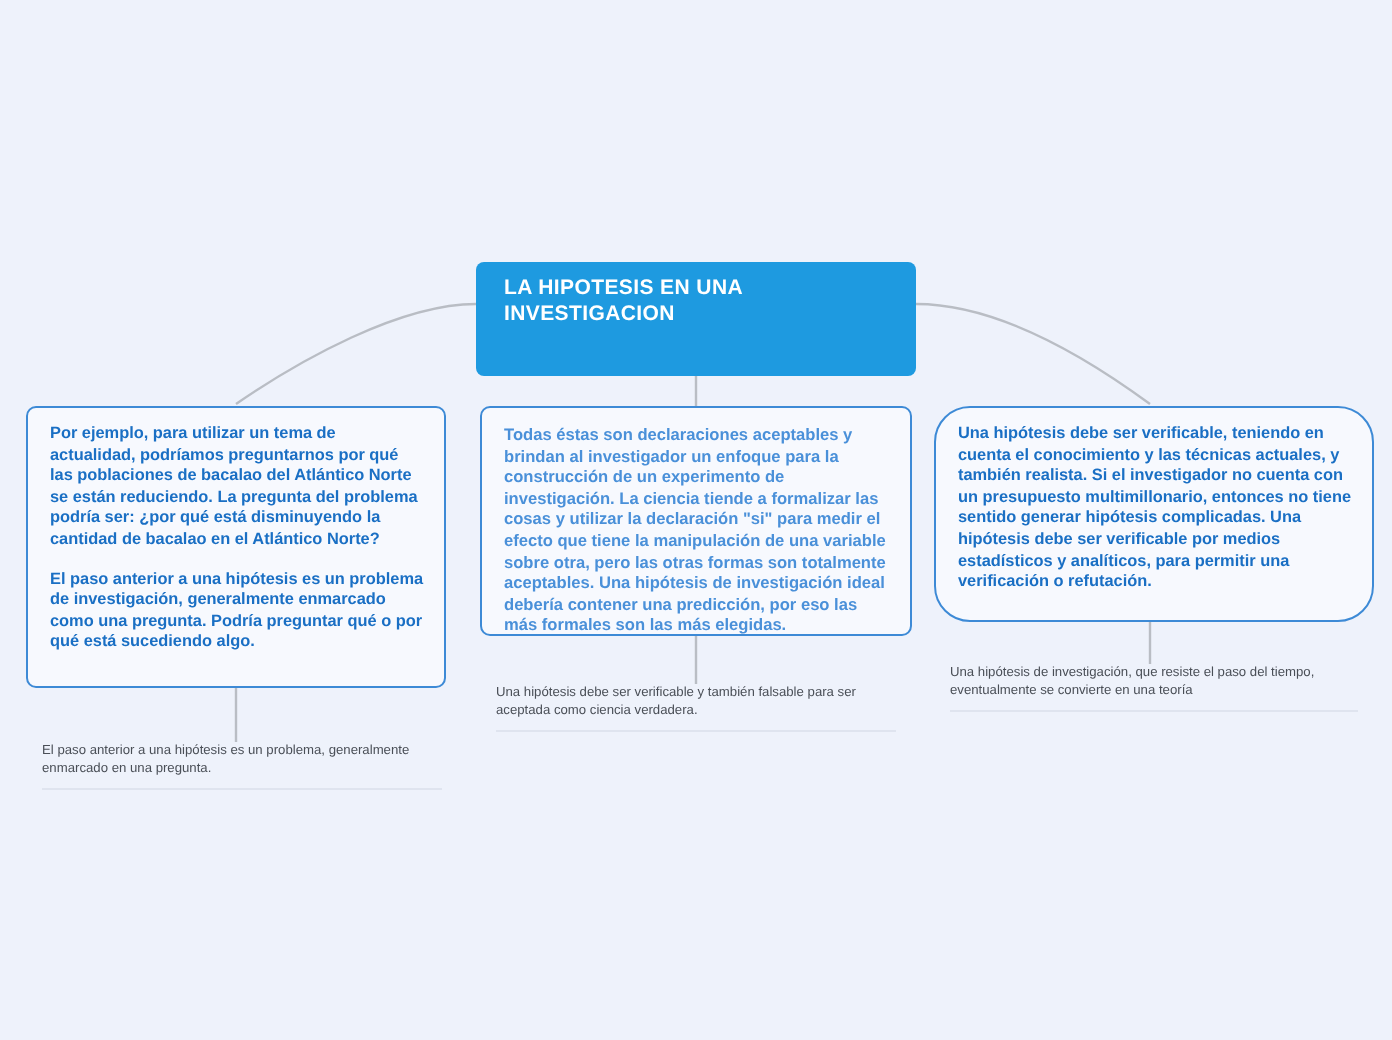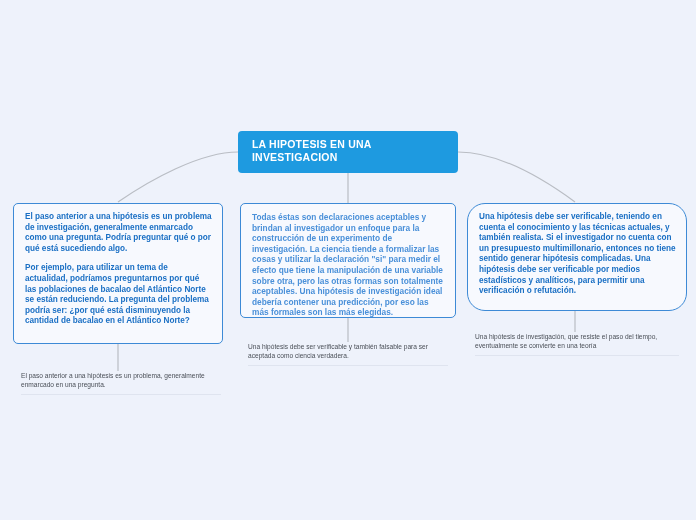--- a/index.html
+++ b/index.html
@@ -26,21 +26,21 @@
     height: 520px;
     pointer-events: none;
   }
 
   
   .root-node {
     position: absolute;
     left: 238px;
     top: 131px;
     width: 220px;
-    height: 42px;
+    height: 57px;
     background: #1e9ae0;
     border-radius: 4px;
     box-sizing: border-box;
     padding: 7px 12px 0 14px;
     color: #ffffff;
     font-size: 10.5px;
     font-weight: bold;
     line-height: 13px;
     letter-spacing: 0.2px;
   }
@@ -136,22 +136,22 @@
     <path d="M 118 344 L 118 371" fill="none" stroke="#b9bdc4" stroke-width="1.2"></path>
 
     <path d="M 348 318 L 348 342" fill="none" stroke="#b9bdc4" stroke-width="1.2"></path>
 
     <path d="M 575 311 L 575 332" fill="none" stroke="#b9bdc4" stroke-width="1.2"></path>
   </svg>
 
   <div class="root-node">LA HIPOTESIS EN UNA INVESTIGACION</div>
 
   <div class="child-node node-left">
+    <p class="txt-bold">Por ejemplo, para utilizar un tema de actualidad, podríamos preguntarnos por qué las poblaciones de bacalao del Atlántico Norte se están reduciendo. La pregunta del problema podría ser: ¿por qué está disminuyendo la cantidad de bacalao en el Atlántico Norte?</p>
     <p class="txt-bold">El paso anterior a una hipótesis es un problema de investigación, generalmente enmarcado como una pregunta. Podría preguntar qué o por qué está sucediendo algo.</p>
-    <p class="txt-bold">Por ejemplo, para utilizar un tema de actualidad, podríamos preguntarnos por qué las poblaciones de bacalao del Atlántico Norte se están reduciendo. La pregunta del problema podría ser: ¿por qué está disminuyendo la cantidad de bacalao en el Atlántico Norte?</p>
   </div>
 
   <div class="child-node node-mid">
     <p class="txt-light">Todas éstas son declaraciones aceptables y brindan al investigador un enfoque para la construcción de un experimento de investigación. La ciencia tiende a formalizar las cosas y utilizar la declaración "si" para medir el efecto que tiene la manipulación de una variable sobre otra, pero las otras formas son totalmente aceptables. Una hipótesis de investigación ideal debería contener una predicción, por eso las más formales son las más elegidas.</p>
   </div>
 
   <div class="child-node node-right">
     <p class="txt-bold">Una hipótesis debe ser verificable, teniendo en cuenta el conocimiento y las técnicas actuales, y también realista. Si el investigador no cuenta con un presupuesto multimillonario, entonces no tiene sentido generar hipótesis complicadas. Una hipótesis debe ser verificable por medios estadísticos y analíticos, para permitir una verificación o refutación.</p>
   </div>
 

